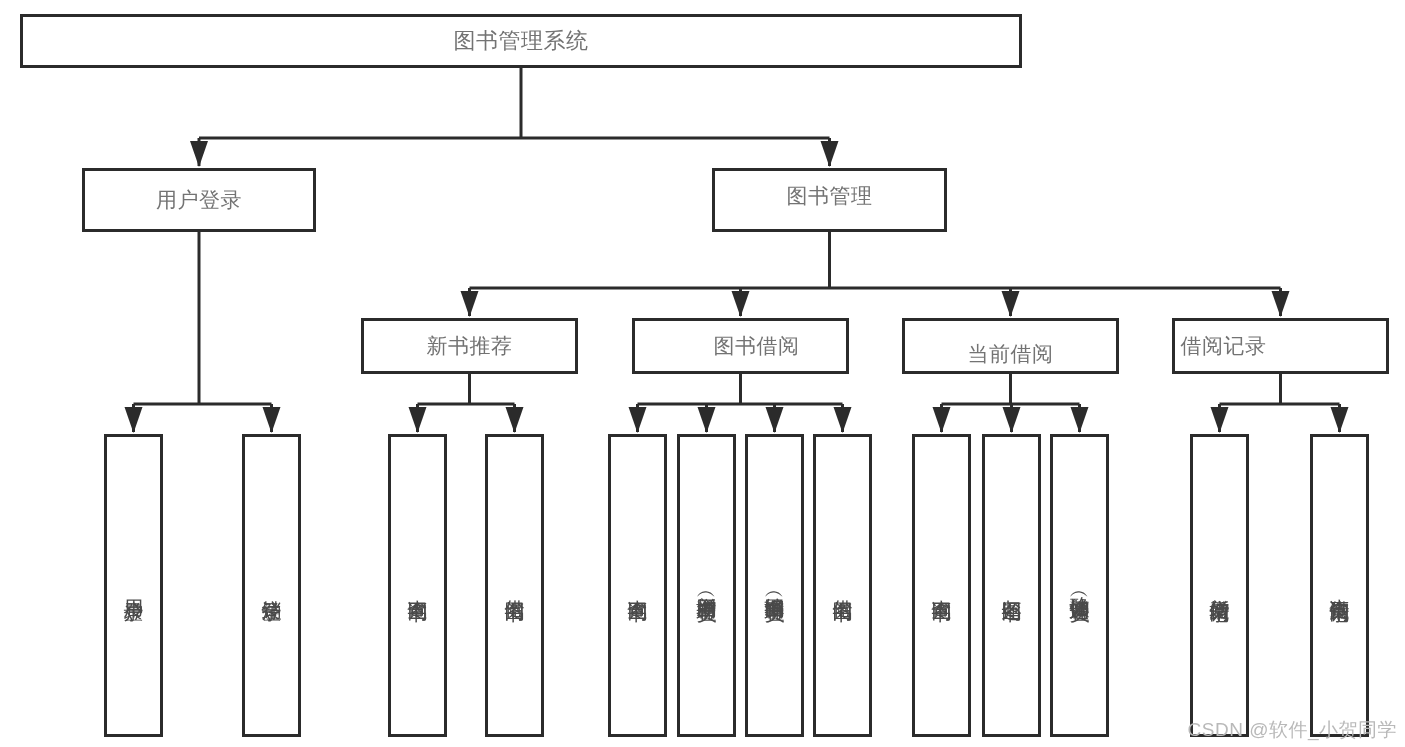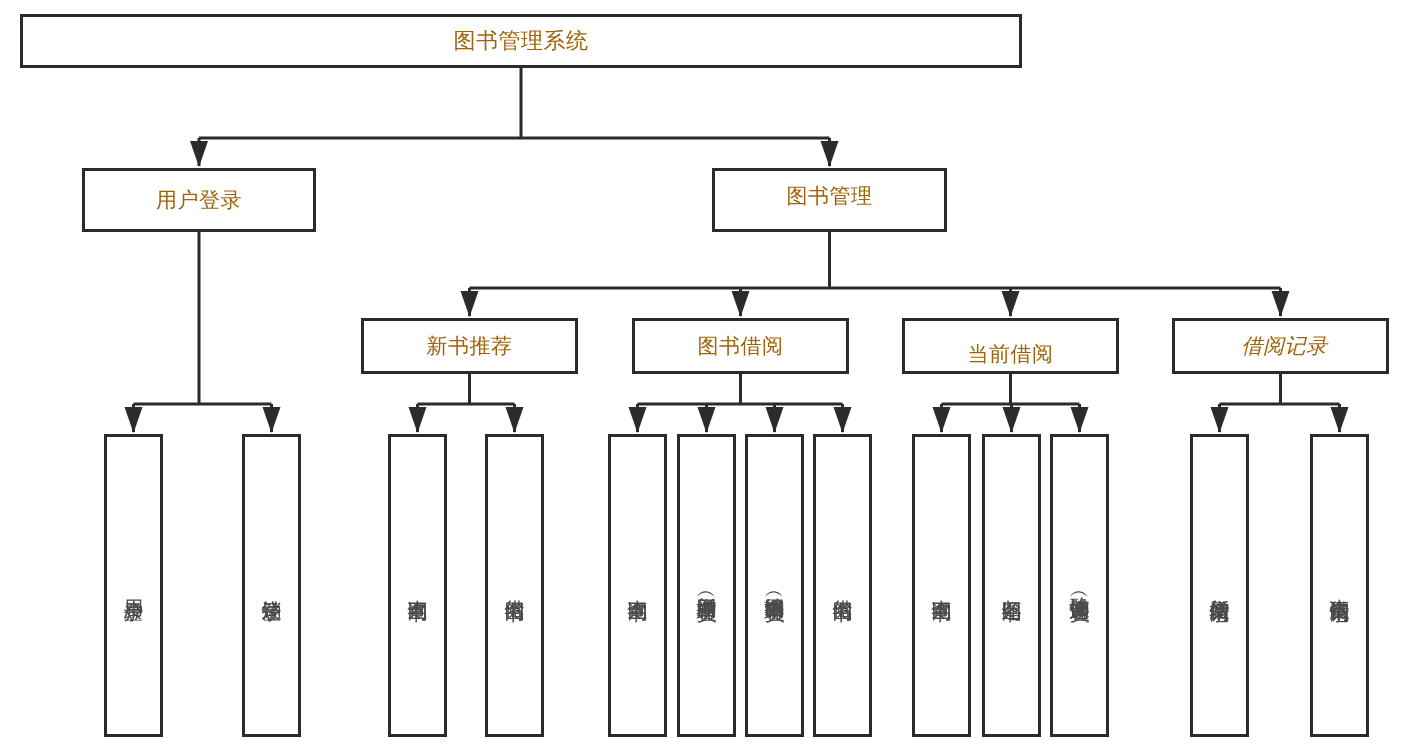--- a/index.html
+++ b/index.html
@@ -31,21 +31,21 @@
   .htext-wrap{
     position:absolute;
     display:flex;
     align-items:center;
     justify-content:center;
     pointer-events:none;
   }
   .htext{
     font-family:"Liberation Sans","DejaVu Sans",sans-serif;
     font-size:21px;
-    color:#a16207;
+    color:#737373;
     white-space:nowrap;
     letter-spacing:0.5px;
   }
   .htext.root{font-size:22px;}
   .edge{stroke:#2b2b2b;stroke-width:3;fill:none;}
   .arrow-head{fill:#2b2b2b;stroke:none;}
   #watermark{
     position:absolute;
     right:8px;
     bottom:4px;
@@ -160,27 +160,27 @@
       </div>
       <div class="htext-wrap" style="left: 82px; top: 168px; width: 234px; height: 64px;">
         <span class="htext">用户登录</span>
       </div>
       <div class="htext-wrap" style="left: 712px; top: 168px; width: 235px; height: 56px;">
         <span class="htext">图书管理</span>
       </div>
       <div class="htext-wrap" style="left: 361px; top: 318px; width: 217px; height: 56px; align-items: center;">
         <span class="htext">新书推荐</span>
       </div>
-      <div class="htext-wrap" style="left: 632px; top: 318px; width: 217px; height: 56px;">
+      <div class="htext-wrap" style="left: 648px; top: 318px; width: 217px; height: 56px;">
         <span class="htext">图书借阅</span>
       </div>
       <div class="htext-wrap" style="left: 902px; top: 318px; width: 217px; height: 72px;">
         <span class="htext">当前借阅</span>
       </div>
-      <div class="htext-wrap" style="left: 1185px; top: 318px; width: 199px; height: 56px; font-style: italic;">
+      <div class="htext-wrap" style="left: 1124px; top: 318px; width: 199px; height: 56px;">
         <span class="htext">借阅记录</span>
       </div>
       <div class="vtext-wrap" style="left: 104px; top: 434px; width: 59px; height: 303px;">
         <span class="vtext">用户登录</span>
       </div>
       <div class="vtext-wrap" style="left: 242px; top: 434px; width: 59px; height: 303px;">
         <span class="vtext">注销登录</span>
       </div>
       <div class="vtext-wrap" style="left: 388px; top: 434px; width: 59px; height: 303px;">
         <span class="vtext">查询图书</span>
@@ -210,13 +210,14 @@
         <span class="vtext">确认归还（管理员）</span>
       </div>
       <div class="vtext-wrap" style="left: 1190px; top: 434px; width: 59px; height: 303px;">
         <span class="vtext">新增借阅记录</span>
       </div>
       <div class="vtext-wrap" style="left: 1310px; top: 434px; width: 59px; height: 303px;">
         <span class="vtext">查询借阅记录</span>
       </div>
     </div>
 
+  <div id="watermark">CSDN @软件_小贺同学</div>
 </div>
 
 </body></html>

